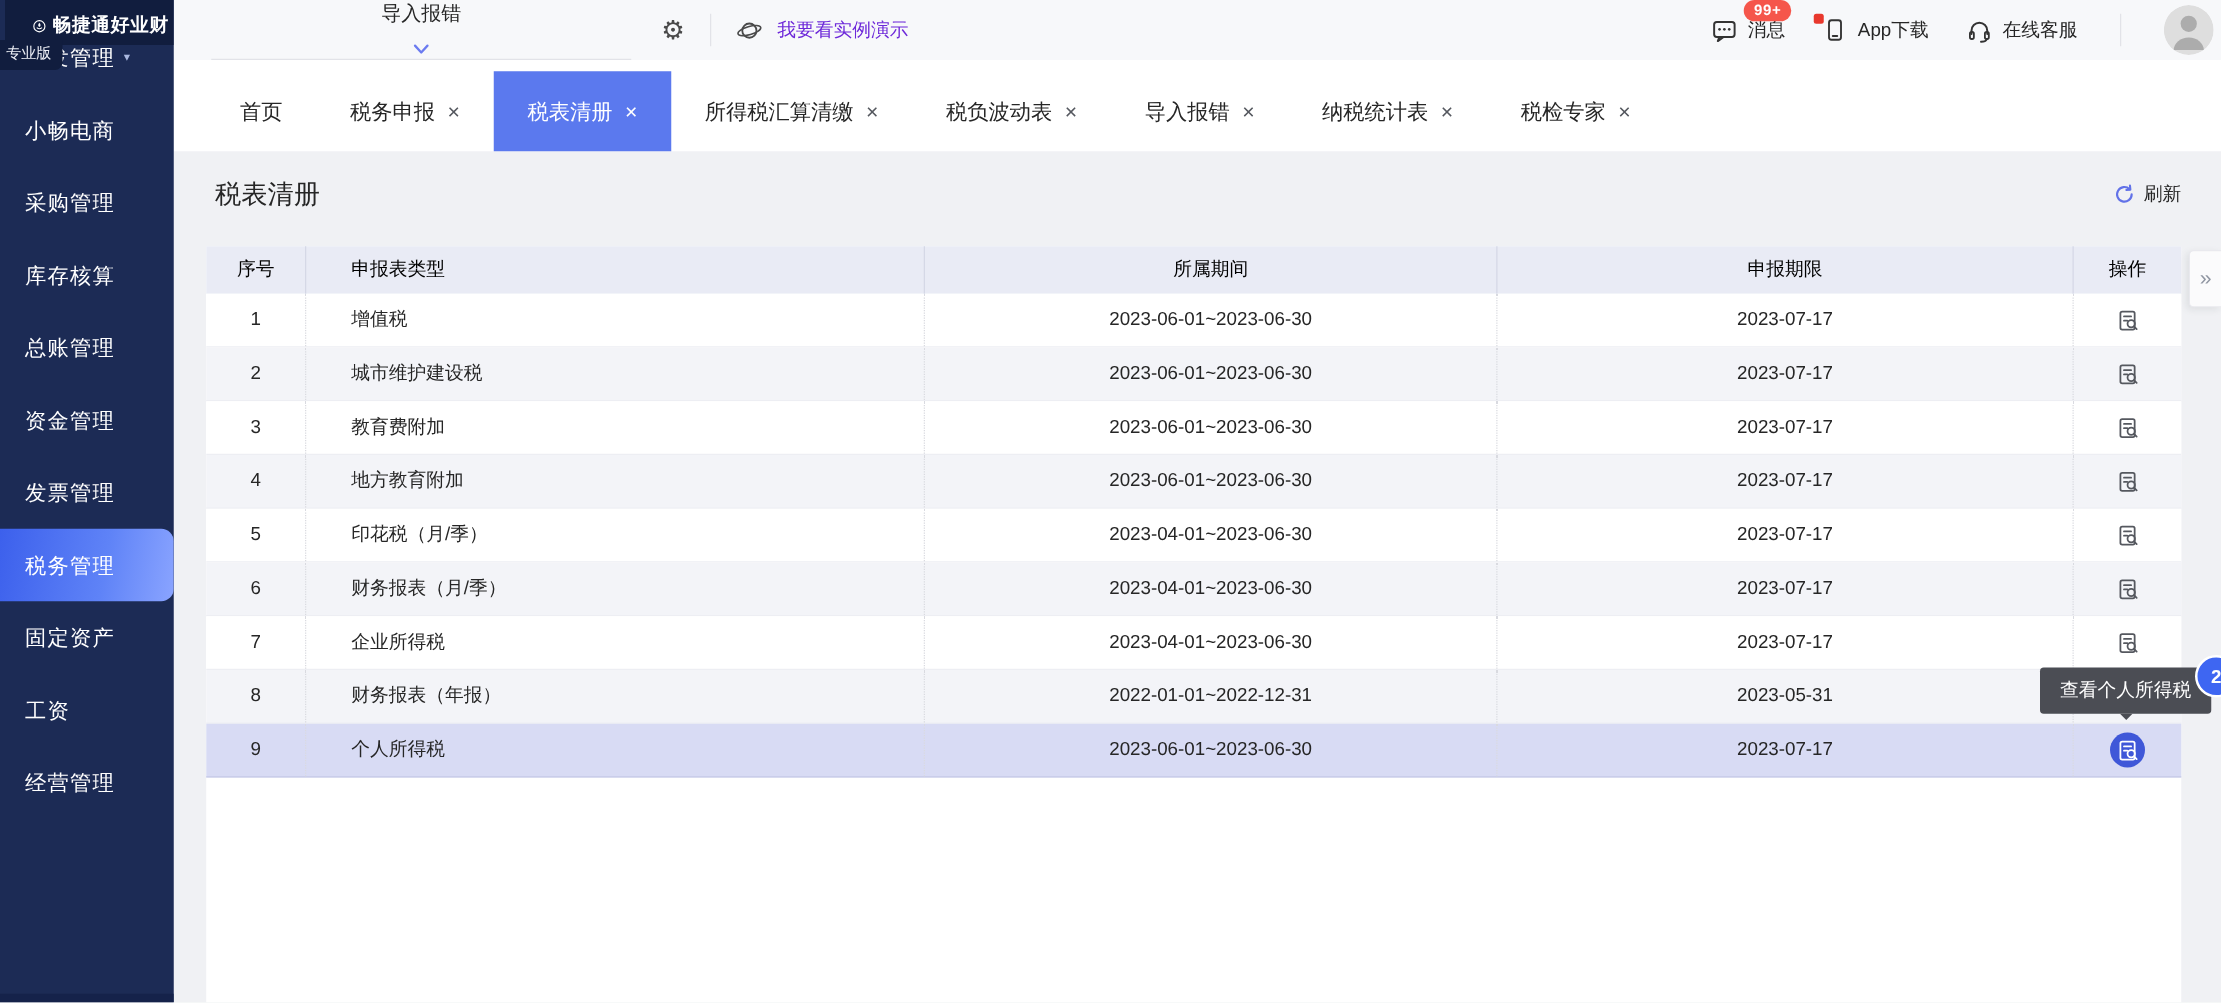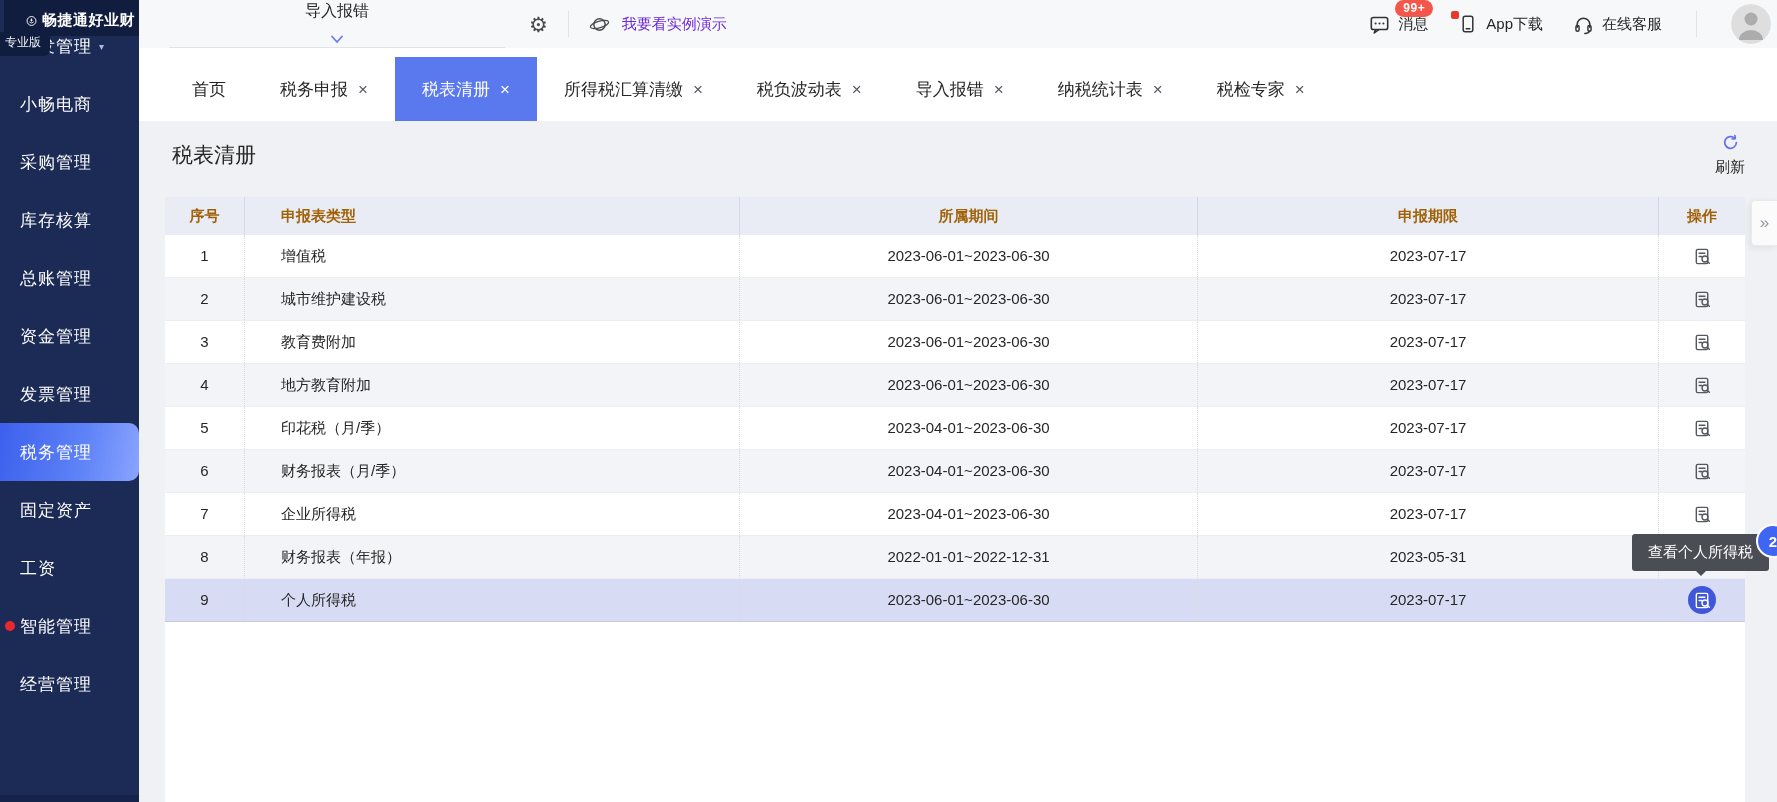--- a/index.html
+++ b/index.html
@@ -40,31 +40,31 @@
   .tabbar { position:absolute; left:139px; top:48px; right:0; height:73px; background:#fff; display:flex; align-items:flex-end; padding-left:26px; z-index:4; }
   .tab { height:64px; display:flex; align-items:center; padding:0 27px; font-size:17px; color:#262626; cursor:pointer; gap:10px; white-space:nowrap; }
   .tab.active { background:#5B79EE; color:#fff; }
   .tab-close { font-size:17px; color:#55585F; line-height:1; }
   .tab.active .tab-close { color:#fff; }
 
   
   .content { position:absolute; left:139px; top:121px; right:0; bottom:0; background:#F0F1F4; }
   .page-head { display:flex; align-items:center; justify-content:space-between; height:62px; padding:6px 32px 0 33px; }
   .page-title { font-size:21px; color:#262626; }
-  .refresh { display:flex; align-items:center; gap:7px; font-size:15px; color:#262626; cursor:pointer;flex-direction:column; }
+  .refresh { display:flex; align-items:center; gap:7px; font-size:15px; color:#262626; cursor:pointer; }
 
   .table-card { position:absolute; left:26px; top:76px; bottom:0; width:1580px; background:#fff; }
   .thead { display:flex; height:38px; background:#E9EBF5; }
   .cell { box-sizing:border-box; overflow:hidden; white-space:nowrap; }
   .c0 { flex:0 0 80px; text-align:center; }
   .c1 { flex:0 0 495px; text-align:left; padding-left:36px; }
   .c2 { flex:0 0 458px; text-align:center; }
   .c3 { flex:0 0 461px; text-align:center; }
   .c4 { flex:1 1 auto; text-align:center; }
-  .thead .cell { font-weight:bold; font-size:15px; color:#a16207; line-height:38px; border-right:1px solid #D5D8E6; }
+  .thead .cell { font-weight:normal; font-size:15px; color:#000000; line-height:38px; border-right:1px solid #D5D8E6; }
   .thead .c4 { border-right:none; }
   .trow { display:flex; height:43px; background:#fff; border-bottom:1px solid #EDEEF3; }
   .trow .cell { font-size:15px; color:#262626; line-height:42px; border-right:1px dotted #D9DAE0; }
   .trow .c4 { border-right:none; }
   .trow.alt { background:#F3F4F8; }
   .trow.selected { background:#D8DBF4; border-bottom:1px solid #C5C9E6; }
   .cell-action { display:flex; align-items:center; justify-content:center; line-height:normal !important; }
   .act-icon { color:#55585F; cursor:pointer; }
   .act-circle { width:28px; height:28px; border-radius:50%; background:#3F57D8; display:flex; align-items:center; justify-content:center; color:#fff; cursor:pointer; }
 
@@ -113,24 +113,20 @@
       <div class="side-item active">
         <span>税务管理</span>
       </div>
       <div class="side-item">
         <span>固定资产</span>
       </div>
       <div class="side-item">
         <span>工资</span>
       </div>
       <div class="side-item">
-        <span class="alert-dot"></span>
-        <span>智能管理</span>
-      </div>
-      <div class="side-item">
         <span>经营管理</span>
       </div>
     </div>
   <div class="side-bottom"></div>
 </div>
 
 <div class="topbar">
   <div class="report-select">
     <span class="sel-label">导入报错</span>
     <svg width="16" height="16" viewBox="0 0 16 16">

